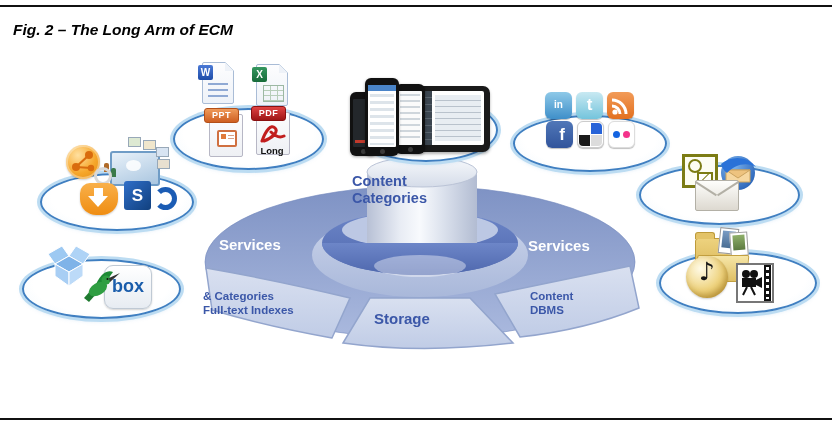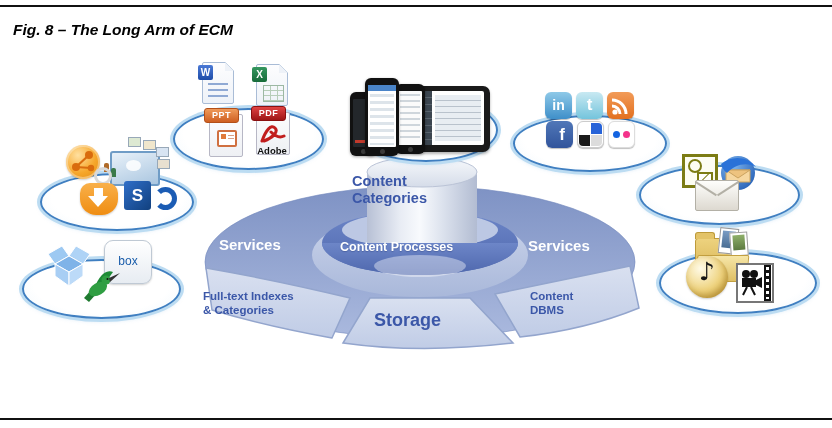--- a/index.html
+++ b/index.html
@@ -11,21 +11,21 @@
   .title{position:absolute;left:13px;top:21px;font-size:15.5px;font-weight:bold;font-style:italic;color:#000;}
 
   
   .hub-svg{position:absolute;left:195px;top:160px;width:460px;height:195px;}
   .hub-label{position:absolute;text-align:left;color:var(--diagram-text,#3b57a8);font-weight:bold;}
   .lbl-repo{left:352px;top:173px;width:140px;font-size:14.5px;line-height:17px;}
   .lbl-proc{left:340px;top:240px;width:160px;font-size:12.5px;color:#fff;text-shadow:0 1px 1px rgba(40,60,120,.4);}
   .lbl-svc-l{left:219px;top:236px;width:100px;font-size:15px;color:#fff;}
   .lbl-svc-r{left:528px;top:237px;width:100px;font-size:15px;color:#fff;}
   .lbl-ft{left:203px;top:289px;width:145px;font-size:11.5px;line-height:14px;}
-  .lbl-st{left:374px;top:310px;width:100px;font-size:18px;}
+  .lbl-st{left:374px;top:310px;width:100px;font-size:15px;}
   .lbl-md{left:530px;top:289px;width:95px;font-size:11.5px;line-height:14px;}
 
   
   .cl{position:absolute;}
   .ell{position:absolute;border:2px solid var(--ellipse-border,#3f7fc1);border-radius:50%;
        background:radial-gradient(ellipse at 50% 40%,#ffffff 62%,#eef6fc 100%);
        box-shadow:0 0 0 3px var(--ellipse-glow,#bcdcf2),0 2px 4px rgba(130,180,225,.35);}
   .ic{position:absolute;}
 
   
@@ -64,21 +64,21 @@
   .ring{border:3px solid #d9d9d9;border-radius:50%;background:transparent;}
   .dl{background:linear-gradient(#f9b04a,#ef8d12);border-radius:10px 10px 16px 16px;box-shadow:0 1px 2px rgba(0,0,0,.2);}
   .dl::before{content:"";position:absolute;left:14px;top:5px;width:9px;height:9px;background:#fff;}
   .dl::after{content:"";position:absolute;left:8px;top:13px;border:10.5px solid transparent;border-top:11px solid #fff;border-bottom:0;}
   .sp-sq{position:absolute;left:0;top:2px;width:27px;height:29px;border-radius:3px;color:#fff;
        background:linear-gradient(135deg,#2f6fc9,#11407e);font-size:17px;line-height:29px;font-weight:bold;text-align:center;}
   .sp-arc{position:absolute;left:30px;top:8px;width:13px;height:13px;border:5px solid #1b5cb4;border-left-color:transparent;border-radius:50%;}
 
   
   .boxlogo{background:linear-gradient(#ffffff,#e7ecf2);border:1px solid #bfc9d4;border-radius:9px;
-       box-shadow:0 1px 2px rgba(0,0,0,.18);color:#1a5dab;font-size:12px;line-height:40px;font-weight:normal;text-align:center;}
+       box-shadow:0 1px 2px rgba(0,0,0,.18);color:#1a5dab;font-size:18px;line-height:40px;font-weight:bold;text-align:center;margin-top:25px;}
 
   
   .tab{background:#1a1a1a;border-radius:7px;box-shadow:0 2px 3px rgba(0,0,0,.3);}
   .tab .scrn{position:absolute;left:6px;top:5px;right:6px;bottom:7px;background:#fff;border-radius:2px;overflow:hidden;}
   .tab .scrn::before{content:"";position:absolute;left:0;top:0;width:26%;height:100%;
        background:repeating-linear-gradient(180deg,#3c4650 0 6px,#59636d 6px 7px);}
   .tab .scrn::after{content:"";position:absolute;left:30%;top:4px;right:3px;bottom:4px;
        background:repeating-linear-gradient(180deg,#e8edf2 0 5px,#b9c2cc 5px 6px);}
   .ph{background:#111;border-radius:6px;box-shadow:0 1px 3px rgba(0,0,0,.35);}
   .ph .scrn{position:absolute;left:3px;top:7px;right:3px;bottom:9px;border-radius:1px;}
@@ -88,21 +88,21 @@
   .ph2 .scrn{background:#fff;}
   .ph2 .scrn::before{content:"";position:absolute;left:0;top:0;width:100%;height:6px;background:#4a84c8;}
   .ph2 .scrn::after{content:"";position:absolute;left:2px;top:9px;right:2px;bottom:2px;
        background:repeating-linear-gradient(180deg,#dde4ea 0 3px,transparent 3px 7px);}
   .ph3 .scrn{background:#fbfbfb;}
   .ph3 .scrn::after{content:"";position:absolute;left:2px;top:3px;right:2px;bottom:3px;
        background:repeating-linear-gradient(180deg,#cfd6dc 0 2px,transparent 2px 6px);}
 
   
   .si{position:absolute;width:27px;height:27px;border-radius:6px;color:#fff;text-align:center;box-shadow:0 1px 1px rgba(0,0,0,.25);}
-  .si.in{background:linear-gradient(#8ec9e8,#3f8fc9);font-size:14px;line-height:26px;font-weight:bold;}
+  .si.in{background:linear-gradient(#8ec9e8,#3f8fc9);font-size:10px;line-height:26px;font-weight:bold;}
   .si.tw{background:linear-gradient(#c8e9f2,#74c4dc);font-size:17px;line-height:25px;font-weight:bold;}
   .si.fb{background:linear-gradient(#5077b8,#31549b);font-size:17px;line-height:27px;font-weight:bold;text-indent:5px;}
   .si.rss{background:linear-gradient(#f29b58,#e2701f);}
   .si.del{background:#fff;border:1px solid #ccc;width:25px;height:25px;}
   .si.del::before{content:"";position:absolute;right:1px;top:1px;width:11px;height:11px;background:#2763d8;border-radius:0 4px 0 0;}
   .si.del::after{content:"";position:absolute;left:1px;bottom:1px;width:11px;height:11px;background:#1b1b1b;border-radius:0 0 0 4px;}
   .si.del .q{position:absolute;right:1px;bottom:1px;width:11px;height:11px;background:#dcdcdc;border-radius:0 0 4px 0;}
   .si.fl{background:#fff;border:1px solid #ddd;width:25px;height:25px;}
   .si.fl::before{content:"";position:absolute;left:4px;top:9px;width:7px;height:7px;border-radius:50%;background:#1464e1;}
   .si.fl::after{content:"";position:absolute;right:4px;top:9px;width:7px;height:7px;border-radius:50%;background:#f4338b;}
@@ -133,21 +133,21 @@
   .vid{background:#fff;border:2px solid #777;}
   .vid .strip{position:absolute;right:1px;top:0;width:7px;height:100%;background:#111;}
   .vid .strip::before{content:"";position:absolute;left:2px;top:2px;width:3px;height:calc(100% - 4px);
        background:repeating-linear-gradient(180deg,#fff 0 3px,#111 3px 6px);}
 </style>
 </head>
 <body>
 
 <div class="canvas">
   <div class="rule top"></div>
-  <div class="title">Fig. 8 – The Long Arm of ECM</div>
+  <div class="title">Fig. 2 – The Long Arm of ECM</div>
 
   <svg class="hub-svg" viewBox="0 0 460 195">
     <defs>
       <linearGradient id="discG" x1="0" y1="0" x2="0" y2="1">
         <stop offset="0" stop-color="#7e92c4"></stop>
           <stop offset="1" stop-color="#aab9de"></stop>
       </linearGradient>
       <linearGradient id="segG" x1="0" y1="0" x2="0" y2="1">
         <stop offset="0" stop-color="#d9e0f0"></stop>
           <stop offset="1" stop-color="#c0cce6"></stop>
@@ -182,26 +182,25 @@
     <path d="M172,12 L172,92 A55,16 0 0 0 282,92 L282,12 Z" fill="url(#cylG)"></path>
     <ellipse cx="227" cy="12" rx="55" ry="15" fill="url(#cylTopG)" stroke="#bac3d6" stroke-width="1"></ellipse>
     <path d="M127,83 A98,32 0 0 0 323,83 Z" fill="url(#bandG)"></path>
     <ellipse cx="225" cy="106" rx="46" ry="11" fill="#ffffff" opacity="0.4"></ellipse>
   </svg>
 
   <div class="hub-label lbl-repo">
     <div>Content</div>
     <div>Categories</div>
   </div>
-  <div class="hub-label lbl-proc">Content Processes</div>
   <div class="hub-label lbl-svc-l">Services</div>
   <div class="hub-label lbl-svc-r">Services</div>
   <div class="hub-label lbl-ft">
+    <div>&amp; Categories</div>
     <div>Full-text Indexes</div>
-    <div>&amp; Categories</div>
   </div>
   <div class="hub-label lbl-st">Storage</div>
   <div class="hub-label lbl-md">
     <div>Content</div>
     <div>DBMS</div>
   </div>
 
   <div class="cl" style="left:170px;top:58px;width:160px;height:115px;">
     <div class="ell" style="left:3px;top:50px;width:147px;height:58px;"></div>
     <div class="ic doc word" style="left:28px;top:4px;width:38px;height:44px;">
@@ -218,21 +217,21 @@
       <div class="page"></div>
       <div class="slide"></div>
       <div class="banner">PPT</div>
     </div>
     <div class="ic pfile pdff" style="left:81px;top:48px;width:42px;height:50px;">
       <div class="page"></div>
       <svg style="position:absolute;left:9px;top:16px;" width="26" height="22" viewBox="0 0 26 22">
         <path d="M2,19 C6,8 11,2 15,6 C19,10 12,16 4,19 M11,10 C15,14 20,16 24,14" stroke="#c11d1d" stroke-width="3" fill="none" stroke-linecap="round"></path>
       </svg>
       <div class="banner">PDF</div>
-      <div class="adobe">Adobe</div>
+      <div class="adobe">Long</div>
     </div>
   </div>
 
   <div class="cl" style="left:38px;top:135px;width:156px;height:95px;">
     <div class="ell" style="left:2px;top:38px;width:150px;height:54px;"></div>
     <div class="ic scr" style="left:62px;top:2px;width:70px;height:52px;">
       <div class="mon"></div>
       <div class="pg" style="left:28px;top:0;background:#dde9d2;"></div>
       <div class="pg" style="left:43px;top:3px;background:#f0e6cc;"></div>
       <div class="pg" style="left:56px;top:10px;background:#d8e4f2;"></div>

